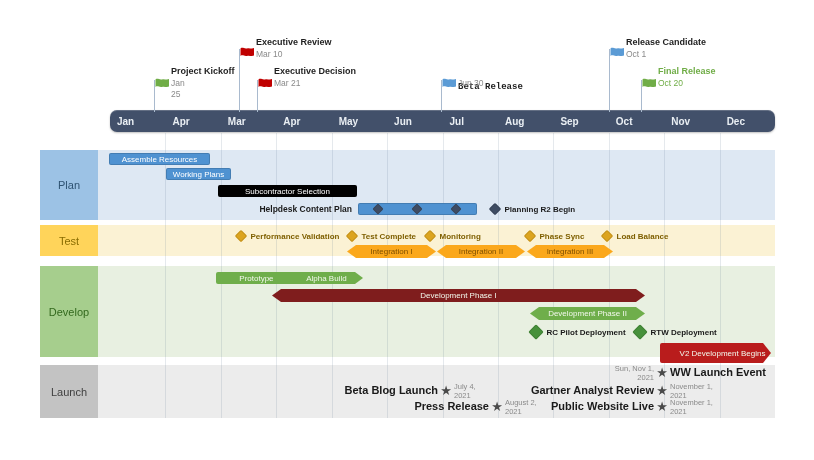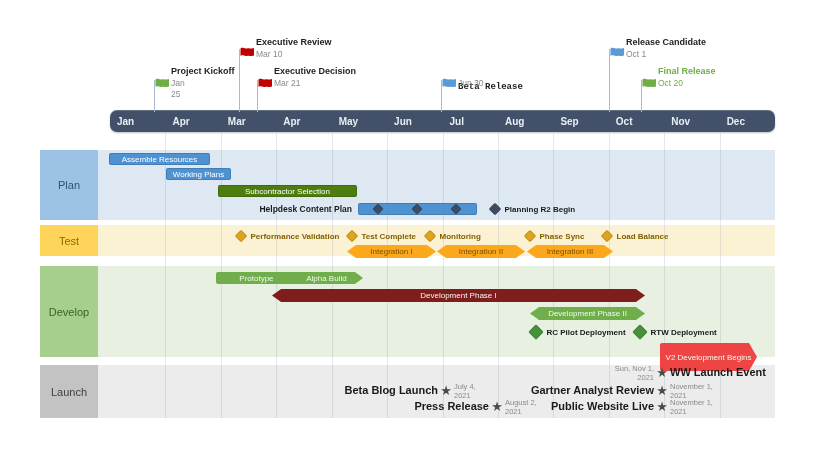--- a/index.html
+++ b/index.html
@@ -128,21 +128,21 @@
       <path d="M0.5 1.4 C2.6 -0.2 4.6 2.2 7 1.4 C9.4 0.6 11.4 2.2 14 1.1 L14 8.6 C11.4 9.7 9.4 8.1 7 8.9 C4.6 9.7 2.6 7.3 0.5 8.9 Z" fill="#70AD47"></path>
     </svg>
     <div class="flag-title" style="left: 658px; top: 66px; color: rgb(112, 173, 71);">Final Release</div>
     <div class="flag-date" style="left: 658px; top: 78px; color: rgb(112, 173, 71);">Oct 20</div>
     <div class="bar shape-rect" style="left: 109px; top: 153px; width: 101px; height: 12px; background: rgb(79, 146, 209); color: rgb(255, 255, 255);">
       <span>Assemble Resources</span>
     </div>
     <div class="bar shape-rect" style="left: 166px; top: 168px; width: 65px; height: 12px; background: rgb(79, 146, 209); color: rgb(255, 255, 255);">
       <span>Working Plans</span>
     </div>
-    <div class="bar shape-rect" style="left: 218px; top: 185px; width: 139px; height: 12px; background: #4d7c0f; color: rgb(255, 255, 255);">
+    <div class="bar shape-rect" style="left: 218px; top: 185px; width: 139px; height: 12px; background: #000000; color: rgb(255, 255, 255);">
       <span>Subcontractor Selection</span>
     </div>
     <div class="bar shape-rect" style="left: 358px; top: 203px; width: 119px; height: 12px; background: rgb(79, 146, 209); color: rgb(255, 255, 255);"></div>
     <div class="bar-outside-label" style="right: 462px; top: 209px;">Helpdesk Content Plan</div>
     <div class="diamond" style="left: 378px; top: 209px; width: 8px; height: 8px; background: rgb(62, 76, 99);"></div>
     <div class="diamond" style="left: 417px; top: 209px; width: 8px; height: 8px; background: rgb(62, 76, 99);"></div>
     <div class="diamond" style="left: 456px; top: 209px; width: 8px; height: 8px; background: rgb(62, 76, 99);"></div>
     <div class="bar shape-hex" style="left: 347px; top: 245px; width: 89px; height: 13px; background: rgb(251, 168, 28); color: rgb(127, 80, 0);">
       <span>Integration I</span>
     </div>
@@ -155,21 +155,21 @@
     <div class="bar shape-arrow bar-dual" style="left: 216px; top: 272px; width: 140px; height: 12px; background: rgb(111, 174, 75); color: rgb(242, 248, 236); padding-left: 7px;">
       <span>Prototype</span>
       <span>Alpha Build</span>
     </div>
     <div class="bar shape-hex" style="left: 272px; top: 289px; width: 373px; height: 13px; background: #7f1d1d; color: rgb(242, 248, 236);">
       <span>Development Phase I</span>
     </div>
     <div class="bar shape-hex" style="left: 530px; top: 307px; width: 115px; height: 13px; background: rgb(111, 174, 75); color: rgb(242, 248, 236);">
       <span>Development Phase II</span>
     </div>
-    <div class="bar shape-arrow" style="left: 660px; top: 343px; width: 97px; height: 28px; background: #ef4444; color: rgb(242, 248, 236);">
+    <div class="bar shape-arrow" style="left: 660px; top: 343px; width: 97px; height: 20px; background: #b91c1c; color: rgb(242, 248, 236); padding-left: 14px;">
       <span>V2 Development Begins</span>
     </div>
     <div class="diamond" style="left: 495px; top: 209px; width: 9px; height: 9px; background: rgb(62, 76, 99);"></div>
     <div class="ms-label" style="left: 504.5px; top: 209px; color: rgb(26, 26, 26);">Planning R2 Begin</div>
     <div class="diamond" style="left: 241px; top: 236px; width: 9px; height: 9px; background: rgb(220, 164, 31);"></div>
     <div class="ms-label" style="left: 250.5px; top: 236px; color: rgb(126, 95, 0);">Performance Validation</div>
     <div class="diamond" style="left: 352px; top: 236px; width: 9px; height: 9px; background: rgb(220, 164, 31);"></div>
     <div class="ms-label" style="left: 361.5px; top: 236px; color: rgb(126, 95, 0);">Test Complete</div>
     <div class="diamond" style="left: 430px; top: 236px; width: 9px; height: 9px; background: rgb(220, 164, 31);"></div>
     <div class="ms-label" style="left: 439.5px; top: 236px; color: rgb(126, 95, 0);">Monitoring</div>

